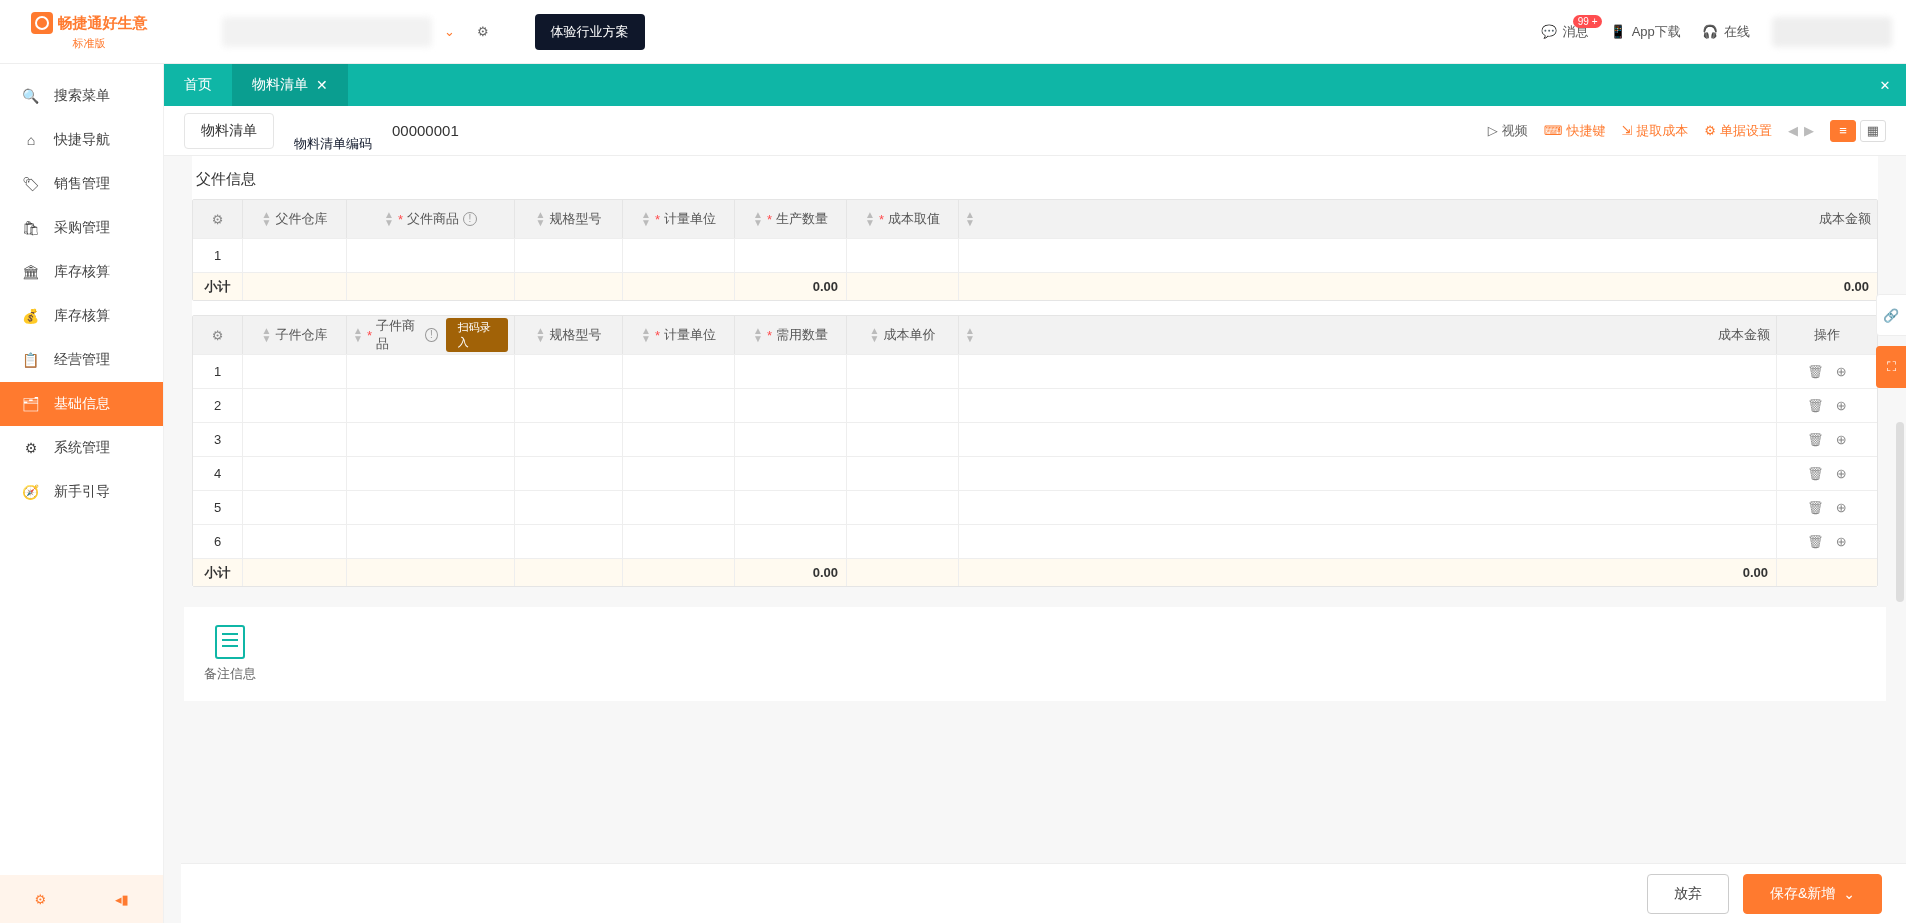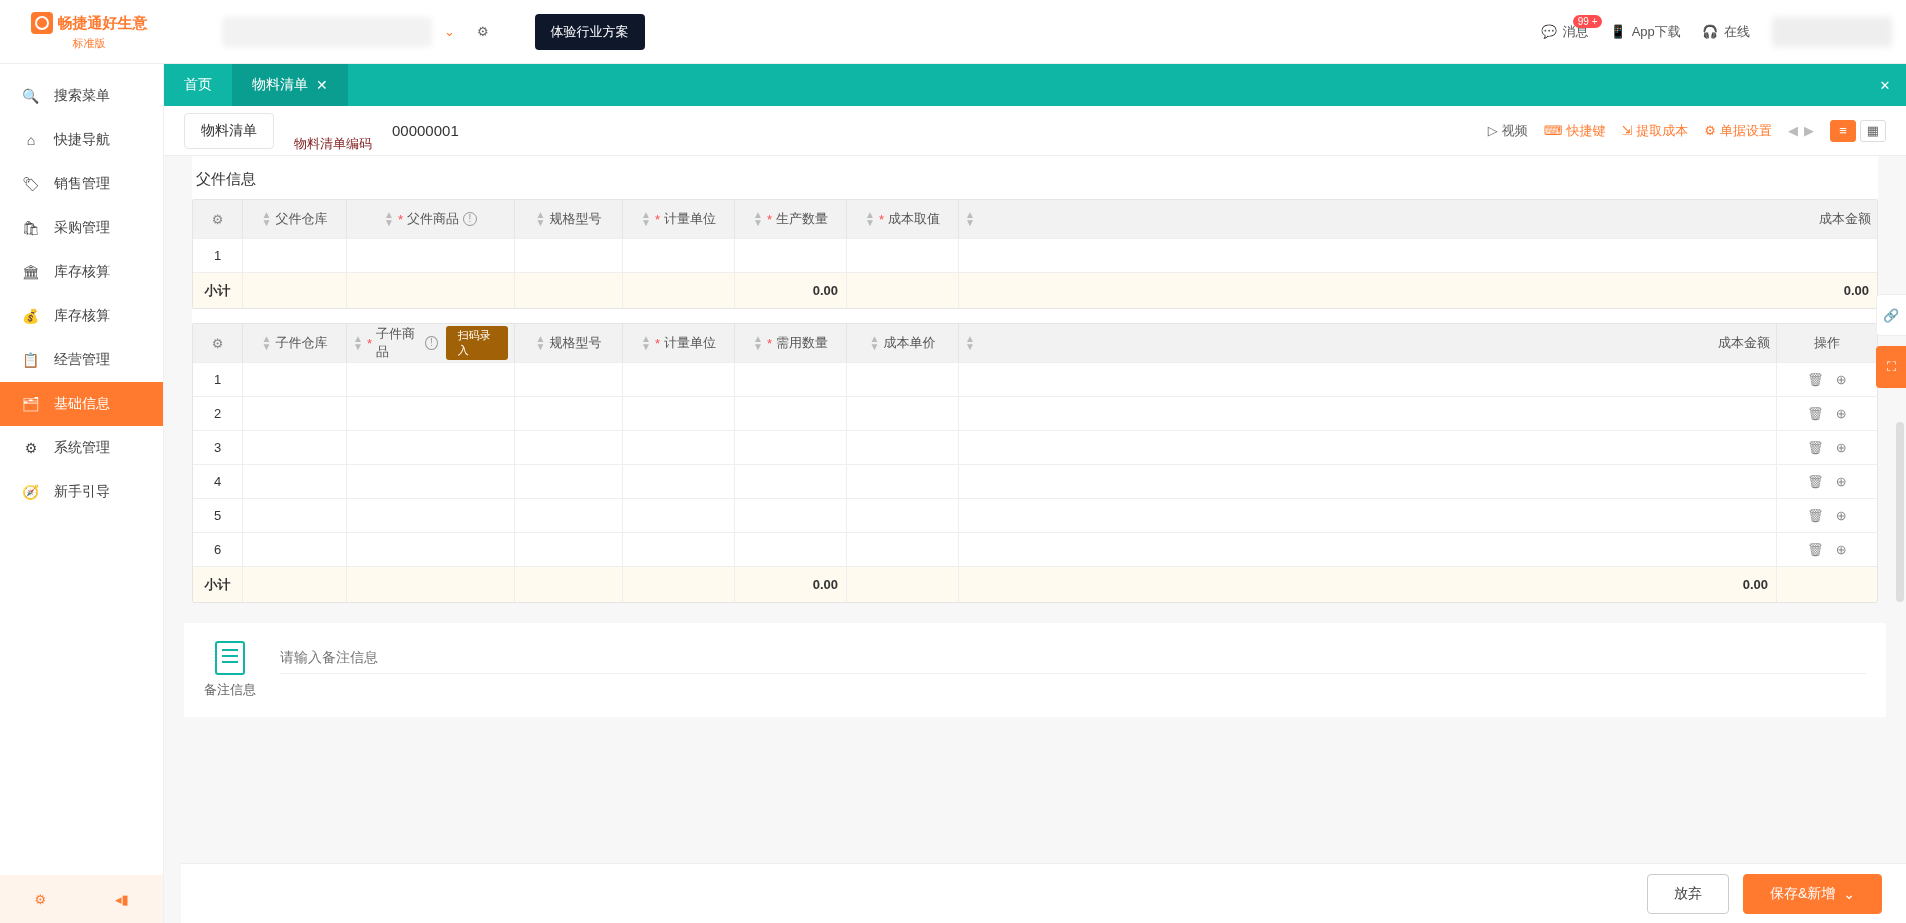--- a/index.html
+++ b/index.html
@@ -37,21 +37,21 @@
 .main { flex: 1; display: flex; flex-direction: column; min-width: 0; background: #f7f7f7; position: relative; }
 .tabbar { height: 42px; background: #0fb6a6; display: flex; align-items: stretch; color: #fff; }
 .tab { padding: 0 20px; display: flex; align-items: center; gap: 8px; cursor: pointer; font-size: 14px; }
 .tab.active { background: #0a9e90; }
 .tab-close { cursor: pointer; }
 .tabbar-close { margin-left: auto; width: 42px; display: flex; align-items: center; justify-content: center; cursor: pointer; }
 
 .content { flex: 1; overflow: auto; padding: 0 0 80px 0; }
 .doc-header { background: #fff; height: 50px; display: flex; align-items: center; padding: 0 20px; gap: 20px; border-bottom: 1px solid #eee; }
 .doc-tab { padding: 8px 16px; border: 1px solid #e5e5e5; border-radius: 4px; background: #fff; font-size: 14px; }
-.doc-code-label { color: #7f1d1d; font-size: 13px; margin-top: 26px; }
+.doc-code-label { color: #0f172a; font-size: 13px; margin-top: 26px; }
 .doc-code { font-size: 15px; }
 .doc-actions { margin-left: auto; display: flex; align-items: center; gap: 16px; color: #666; font-size: 13px; }
 .da-item { display: flex; align-items: center; gap: 4px; cursor: pointer; }
 .da-item.orange { color: #ff7a2f; }
 .nav-arrows { display: flex; gap: 6px; color: #bbb; }
 .view-toggle { display: flex; gap: 4px; }
 .vt-btn { width: 26px; height: 22px; border: 1px solid #ddd; border-radius: 3px; display: flex; align-items: center; justify-content: center; cursor: pointer; background: #fff; }
 .vt-btn.active { background: #ff7a2f; border-color: #ff7a2f; color: #fff; }
 
 .section { background: #fff; margin: 0 28px; padding: 14px 0 0 0; }
@@ -59,21 +59,21 @@
 
 .grid { border: 1px solid #e5e5e5; border-radius: 2px; }
 .grid-header { display: flex; background: #f2f2f2; height: 38px; align-items: stretch; font-size: 13px; color: #555; }
 .gh-cell { border-right: 1px solid #e5e5e5; display: flex; align-items: center; justify-content: center; gap: 4px; position: relative; padding: 0 6px; }
 .gh-cell .sort { color: #bbb; font-size: 10px; line-height: 8px; display: flex; flex-direction: column; }
 .req { color: #ff4d4f; }
 .gh-cell:last-child { border-right: none; }
 .grid-row { display: flex; height: 34px; border-top: 1px solid #eee; font-size: 13px; }
 .gr-cell { border-right: 1px solid #eee; display: flex; align-items: center; justify-content: center; padding: 0 8px; }
 .gr-cell:last-child { border-right: none; }
-.grid-subtotal { display: flex; height: 36px; background: #fffaf0; border-top: 1px solid #eee; font-weight: 600; }
+.grid-subtotal { display: flex; height: 28px; background: #fffaf0; border-top: 1px solid #eee; font-weight: 600; }
 .scan-tag { background: #a16207; color: #fff; font-size: 11px; padding: 2px 12px; border-radius: 3px; margin-left: 4px; }
 .gear-cell { color: #888; }
 .info-icon { display: inline-block; width: 14px; height: 14px; border: 1px solid #999; border-radius: 50%; font-size: 10px; line-height: 12px; text-align: center; color: #999; }
 .ops-icon { color: #888; cursor: pointer; margin: 0 6px; }
 .right-align { justify-content: flex-end; }
 
 .remarks-card { background: #fff; margin: 20px 20px 0 20px; padding: 18px 20px; display: flex; align-items: flex-start; gap: 24px; }
 .remarks-left { display: flex; flex-direction: column; align-items: center; gap: 6px; color: #666; }
 .remarks-icon { width: 30px; height: 34px; border: 2px solid #0fb6a6; border-radius: 3px; position: relative; }
 .remarks-icon::before { content: ""; position: absolute; top: 6px; left: 5px; right: 5px; height: 2px; background: #0fb6a6; box-shadow: 0 6px 0 #0fb6a6, 0 12px 0 #0fb6a6; }
@@ -472,21 +472,20 @@
             <div class="gr-cell cw-ops"></div>
           </div>
         </div>
       </div>
 
       <div class="remarks-card">
         <div class="remarks-left">
           <div class="remarks-icon"></div>
           <span>备注信息</span>
         </div>
-        <input class="remarks-input" placeholder="请输入备注信息" style="">
       </div>
     </div>
 
     <div class="side-float">
       <div class="sf-tab">🔗</div>
       <div class="sf-tab orange">⛶</div>
     </div>
     <div class="vscroll"></div>
 
     <div class="footer-bar">

